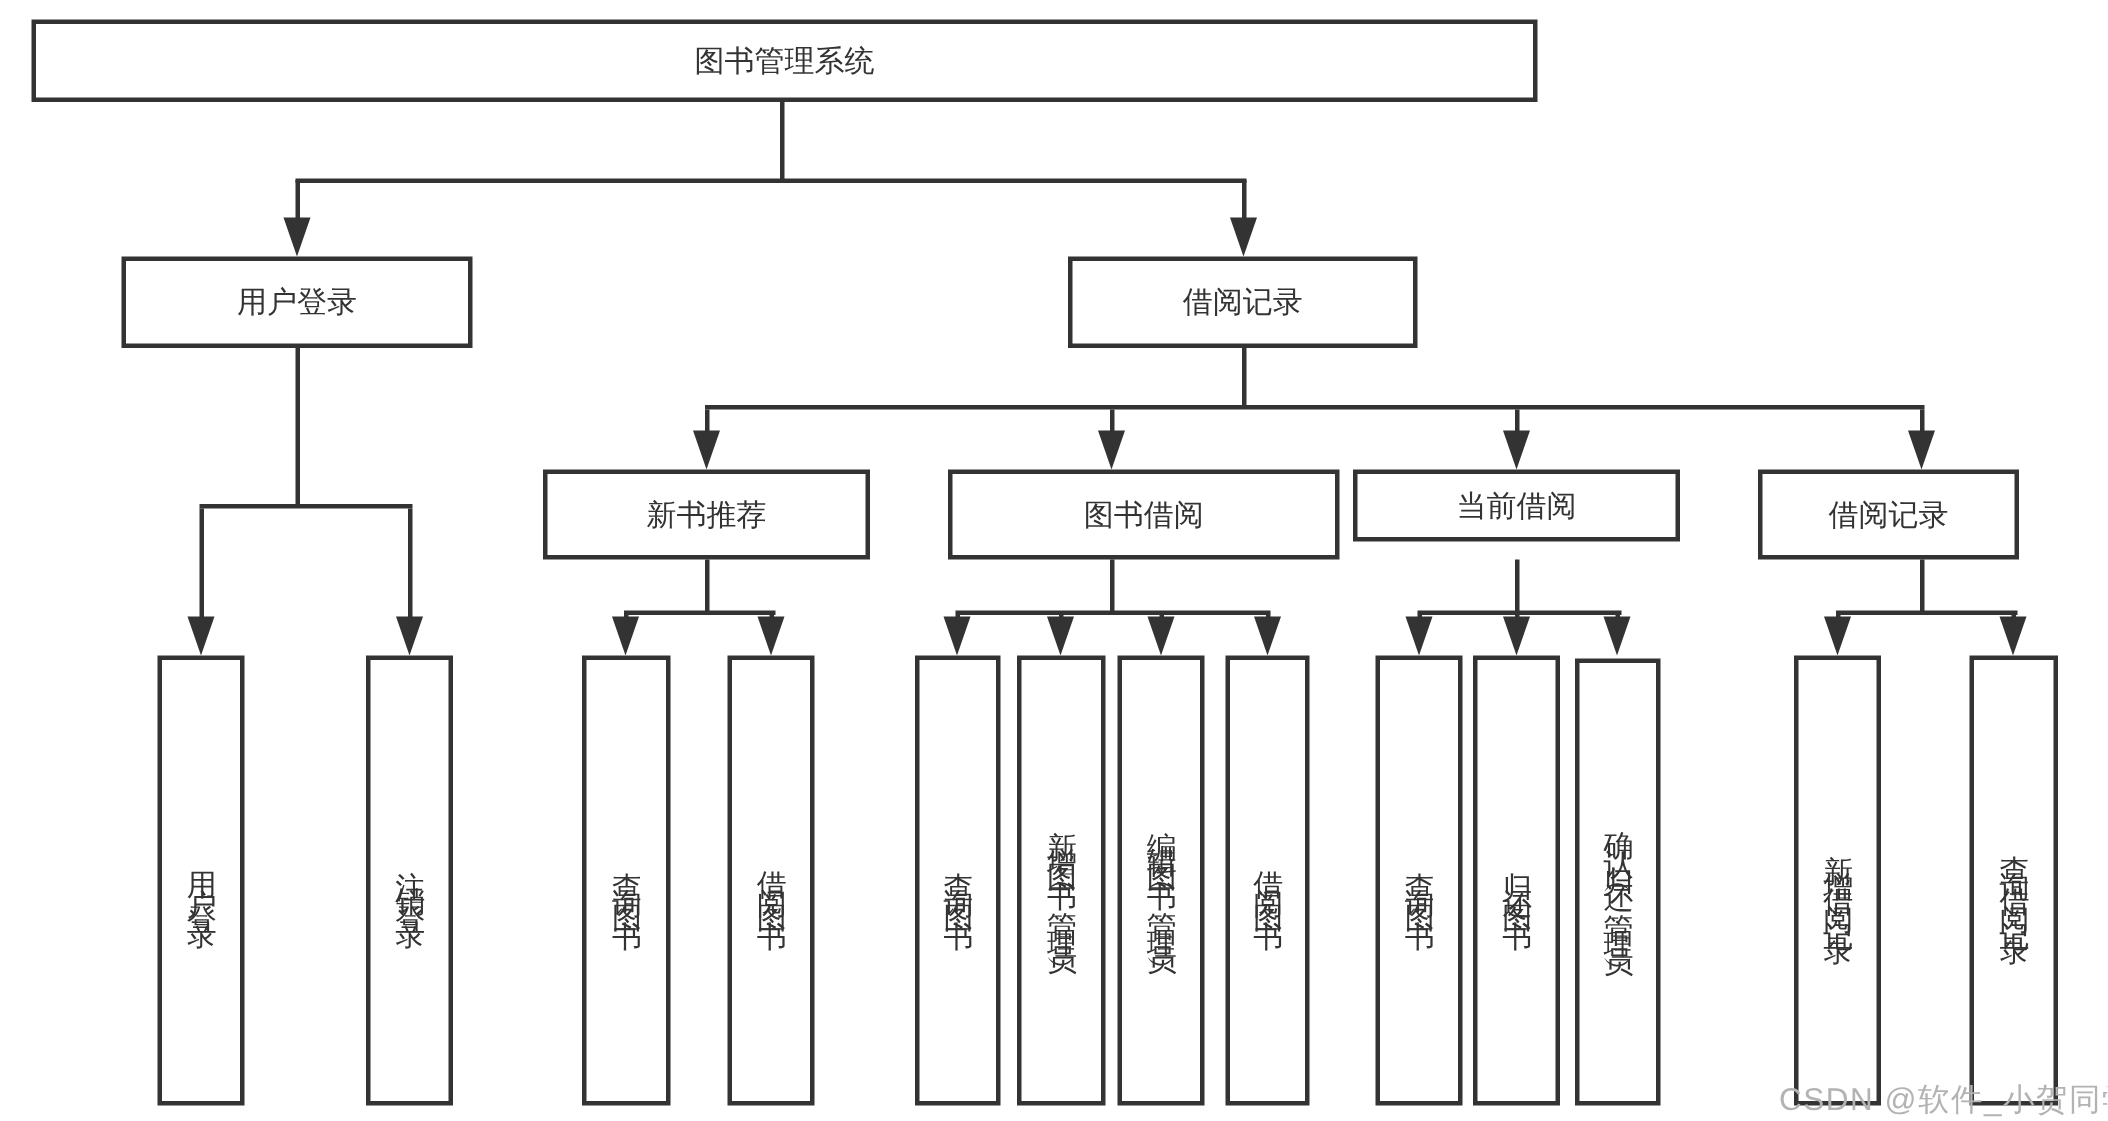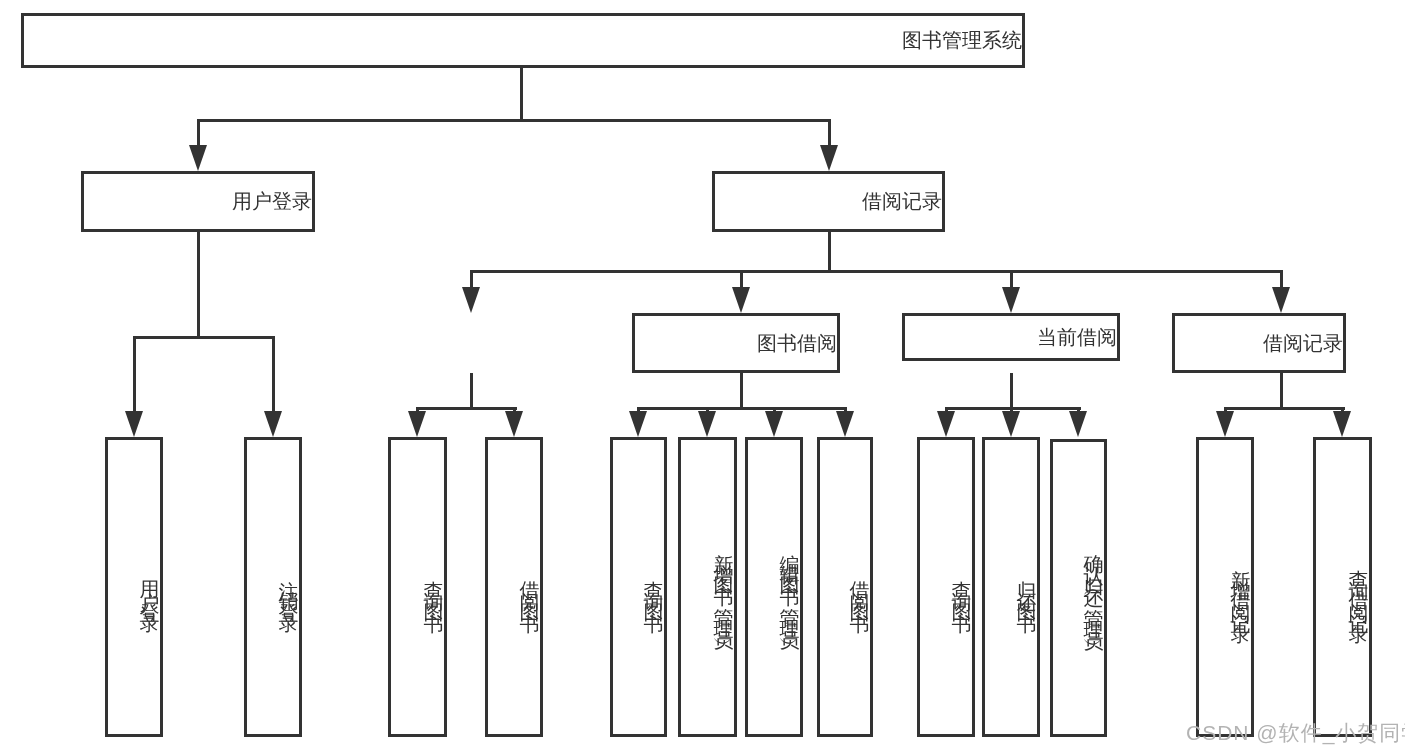--- a/index.html
+++ b/index.html
@@ -3,21 +3,21 @@
 <meta charset="utf-8">
 <style>
   html,body{margin:0;padding:0;background:#fff;}
   #stage{
     position:relative;width:1405px;height:747px;background:var(--bg,#fff);
     font-family:"Liberation Sans","DejaVu Sans",sans-serif;
     color:var(--text,#333);overflow:hidden;
   }
   .box{
     position:absolute;box-sizing:border-box;border:3px solid var(--line,#333);
-    background:#fff;display:flex;align-items:center;justify-content:flex-end;
+    background:#fff;display:flex;align-items:center;justify-content:center;
     font-size:20px;
   }
   .box span{white-space:nowrap;}
   .v span{
     writing-mode:vertical-rl;text-orientation:mixed;
     letter-spacing:11px;font-size:20px;line-height:1;
   }
   .ln{position:absolute;background:var(--line,#333);}
   .ar{
     position:absolute;width:0;height:0;
@@ -63,21 +63,24 @@
   <div class="ln" style="left:470px;top:270px;width:813px;height:3px"></div>
   <div class="ln" style="left:470px;top:273px;width:3px;height:22px"></div>
   <div class="ar" style="left:462px;top:287px"></div>
   <div class="ln" style="left:740px;top:273px;width:3px;height:22px"></div>
   <div class="ar" style="left:732px;top:287px"></div>
   <div class="ln" style="left:1010px;top:273px;width:3px;height:22px"></div>
   <div class="ar" style="left:1002px;top:287px"></div>
   <div class="ln" style="left:1280px;top:273px;width:3px;height:22px"></div>
   <div class="ar" style="left:1272px;top:287px"></div>
 
-  <div class="box" style="left:632px;top:313px;width:208px;height:60px">
+  <div class="box" style="left:362px;top:313px;width:218px;height:60px">
+    <span>新书推荐</span>
+  </div>
+  <div class="box" style="left:632px;top:313px;width:261px;height:60px">
     <span>图书借阅</span>
   </div>
   <div class="box" style="left:902px;top:313px;width:218px;height:48px">
     <span>当前借阅</span>
   </div>
   <div class="box" style="left:1172px;top:313px;width:174px;height:60px">
     <span>借阅记录</span>
   </div>
 
   <div class="ln" style="left:470px;top:373px;width:3px;height:36px"></div>

